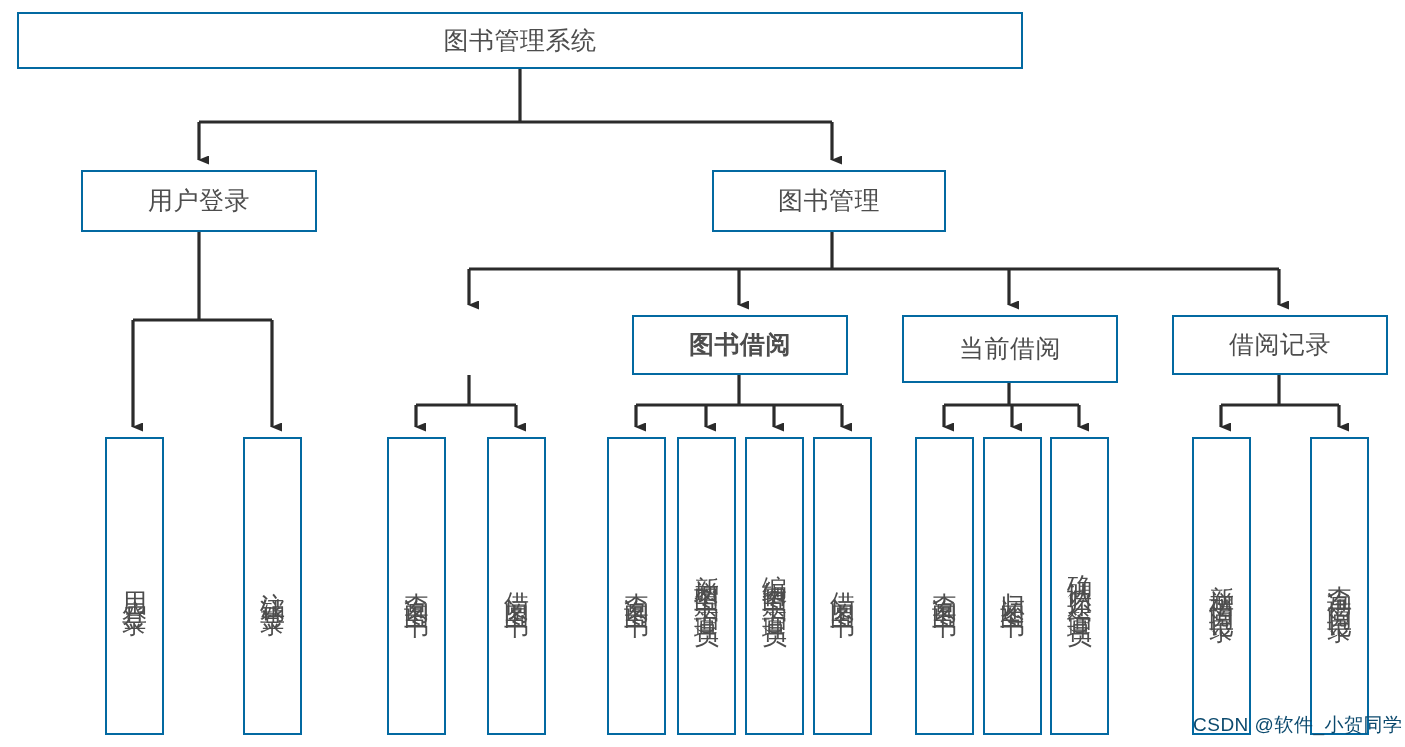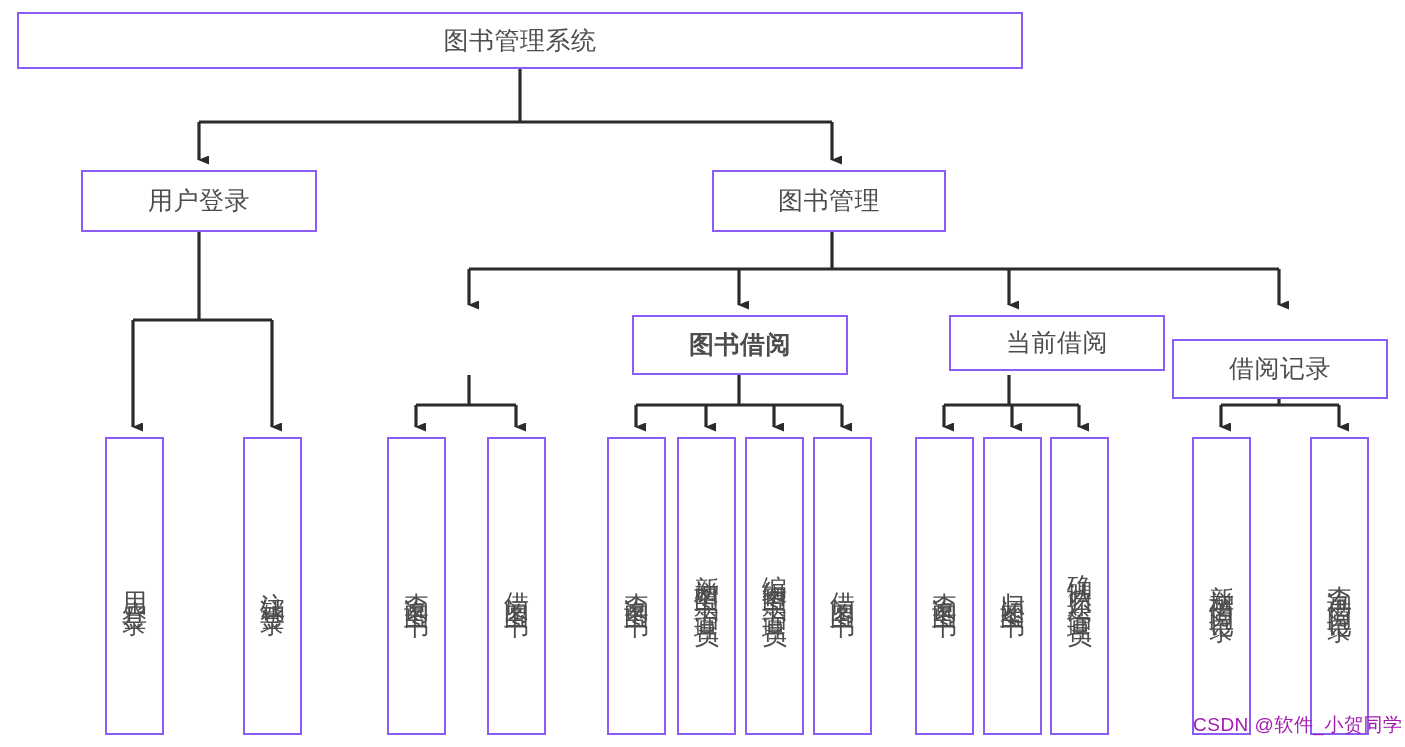--- a/index.html
+++ b/index.html
@@ -23,21 +23,21 @@
     left: 0;
     top: 0;
     width: 1405px;
     height: 747px;
     pointer-events: none;
   }
   .node {
     position: absolute;
     box-sizing: border-box;
     background: #ffffff;
-    border: 2px solid #8b5cf6;
+    border: 2px solid #0369a1;
     display: flex;
     align-items: center;
     justify-content: center;
     color: #4d4d4d;
     z-index: 2;
   }
   .node-label {
     display: block;
     text-align: center;
     line-height: 1.18;
@@ -61,21 +61,21 @@
     font-size: 25px;
     letter-spacing: 7px;
     line-height: 1;
     max-height: 286px;
   }
   #watermark {
     position: absolute;
     left: 1193px;
     top: 712px;
     font-size: 19px;
-    color: #a21caf;
+    color: #0c4a6e;
     letter-spacing: 0.5px;
     white-space: nowrap;
     z-index: 5;
     font-family: "Liberation Sans", "DejaVu Sans", sans-serif;
     text-align: center;
   }
 </style>
 </head>
 <body>
 
@@ -144,24 +144,24 @@
   <div class="node horiz" style="left: 81px; top: 170px; width: 236px; height: 62px;">
     <span class="node-label">用户登录</span>
   </div>
   <div class="node horiz" style="left: 712px; top: 170px; width: 234px; height: 62px; font-family: Liberation Serif, serif;">
     <span class="node-label">图书管理</span>
   </div>
 
   <div class="node horiz" style="left: 632px; top: 315px; width: 216px; height: 60px; font-weight: bold;">
     <span class="node-label">图书借阅</span>
   </div>
-  <div class="node horiz" style="left: 902px; top: 315px; width: 216px; height: 56px; margin-left: 47px;">
+  <div class="node horiz" style="left: 902px; top: 315px; width: 216px; height: 68px;">
     <span class="node-label">当前借阅</span>
   </div>
-  <div class="node horiz" style="left: 1172px; top: 315px; width: 216px; height: 60px; margin-top: 24px;">
+  <div class="node horiz" style="left: 1172px; top: 315px; width: 216px; height: 60px;">
     <span class="node-label">借阅记录</span>
   </div>
 
   <div class="node vert" style="left: 105px; top: 437px; width: 59px; height: 298px;">
     <span class="node-label">用户登录</span>
   </div>
   <div class="node vert" style="left: 243px; top: 437px; width: 59px; height: 298px;">
     <span class="node-label">注销登录</span>
   </div>
   <div class="node vert" style="left: 387px; top: 437px; width: 59px; height: 298px;">

